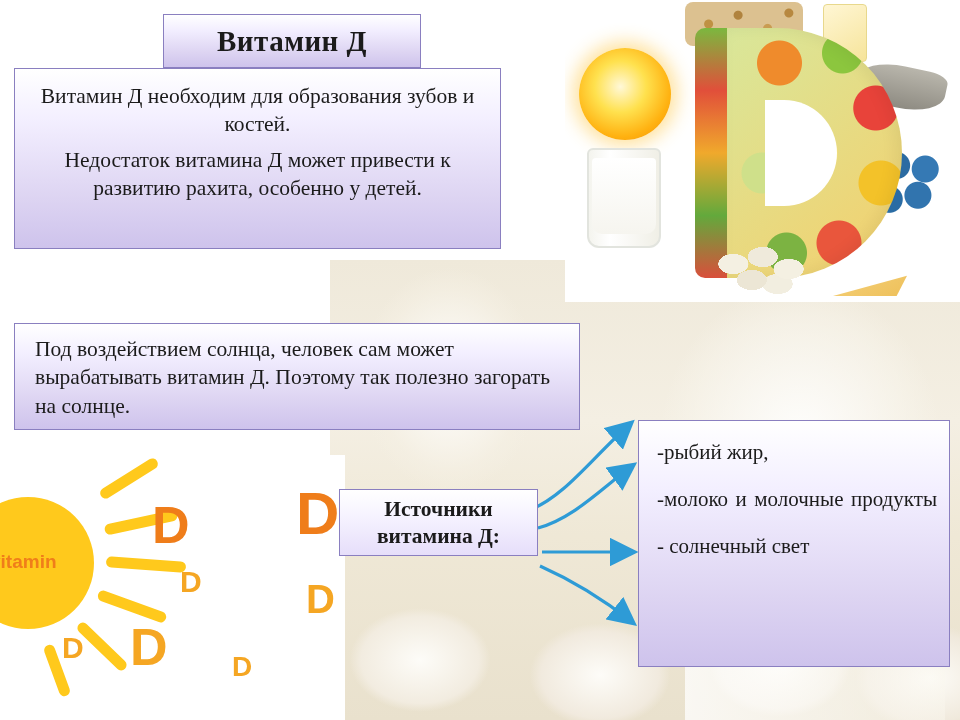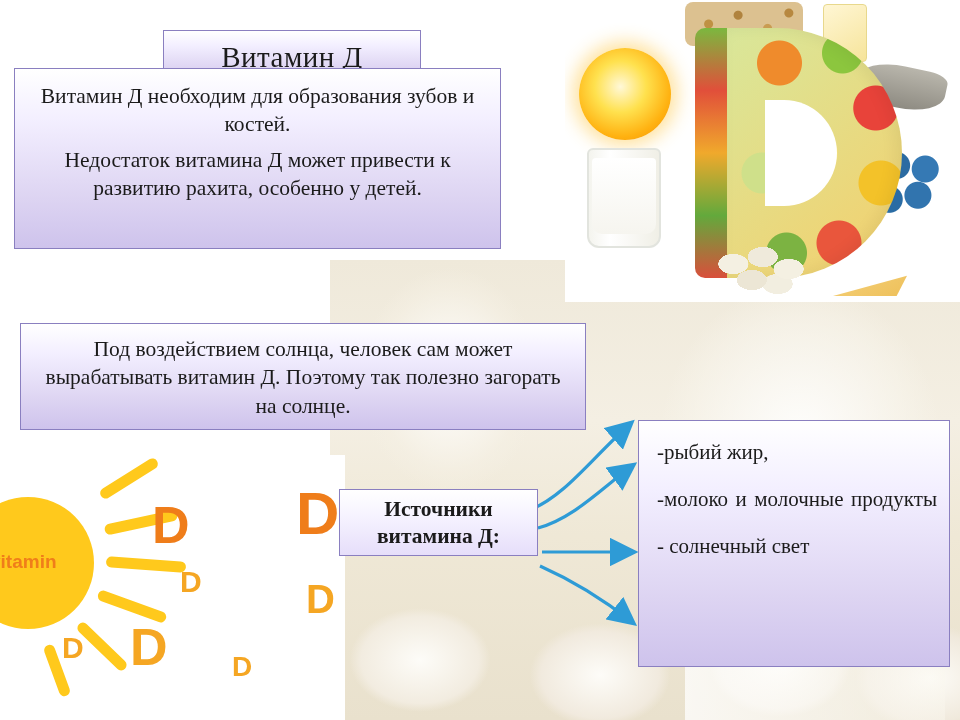--- a/index.html
+++ b/index.html
@@ -182,39 +182,37 @@
     position: absolute;
     box-sizing: border-box;
     border: 1px solid #8a7fc0;
     background: linear-gradient(to bottom, #ffffff 0%, #f3efff 28%, #ddd4f2 72%, #cec3ec 100%);
     color: #1b1b1b;
   }
   .title-box {
     left: 163px; top: 14px;
     width: 258px; height: 54px;
     display: flex; align-items: center; justify-content: center;
-    font-size: 29px; font-weight: normal;
+    font-size: 29px; font-weight: bold;
     letter-spacing: .5px;
-    margin-top: 16px;
   }
   .def-box {
     left: 14px; top: 68px;
     width: 487px; height: 181px;
     padding: 14px 16px 0 16px;
     text-align: center;
     font-size: 21.5px;
     line-height: 1.30;
   }
   .def-box p { margin: 0; }
   .def-box p + p { margin-top: 8px; }
   .sun-box {
-    left: 20px; top: 323px;
+    left: 14px; top: 323px;
     width: 566px; height: 107px;
     padding: 11px 20px 0 20px;
-    text-align: center;
     font-size: 21.5px;
     line-height: 1.32;
   }
   .sun-box p { margin: 0; }
   .sources-label {
     left: 339px; top: 489px;
     width: 199px; height: 67px;
     display: flex; flex-direction: column;
     align-items: center; justify-content: center;
     font-size: 21.5px; font-weight: bold;

